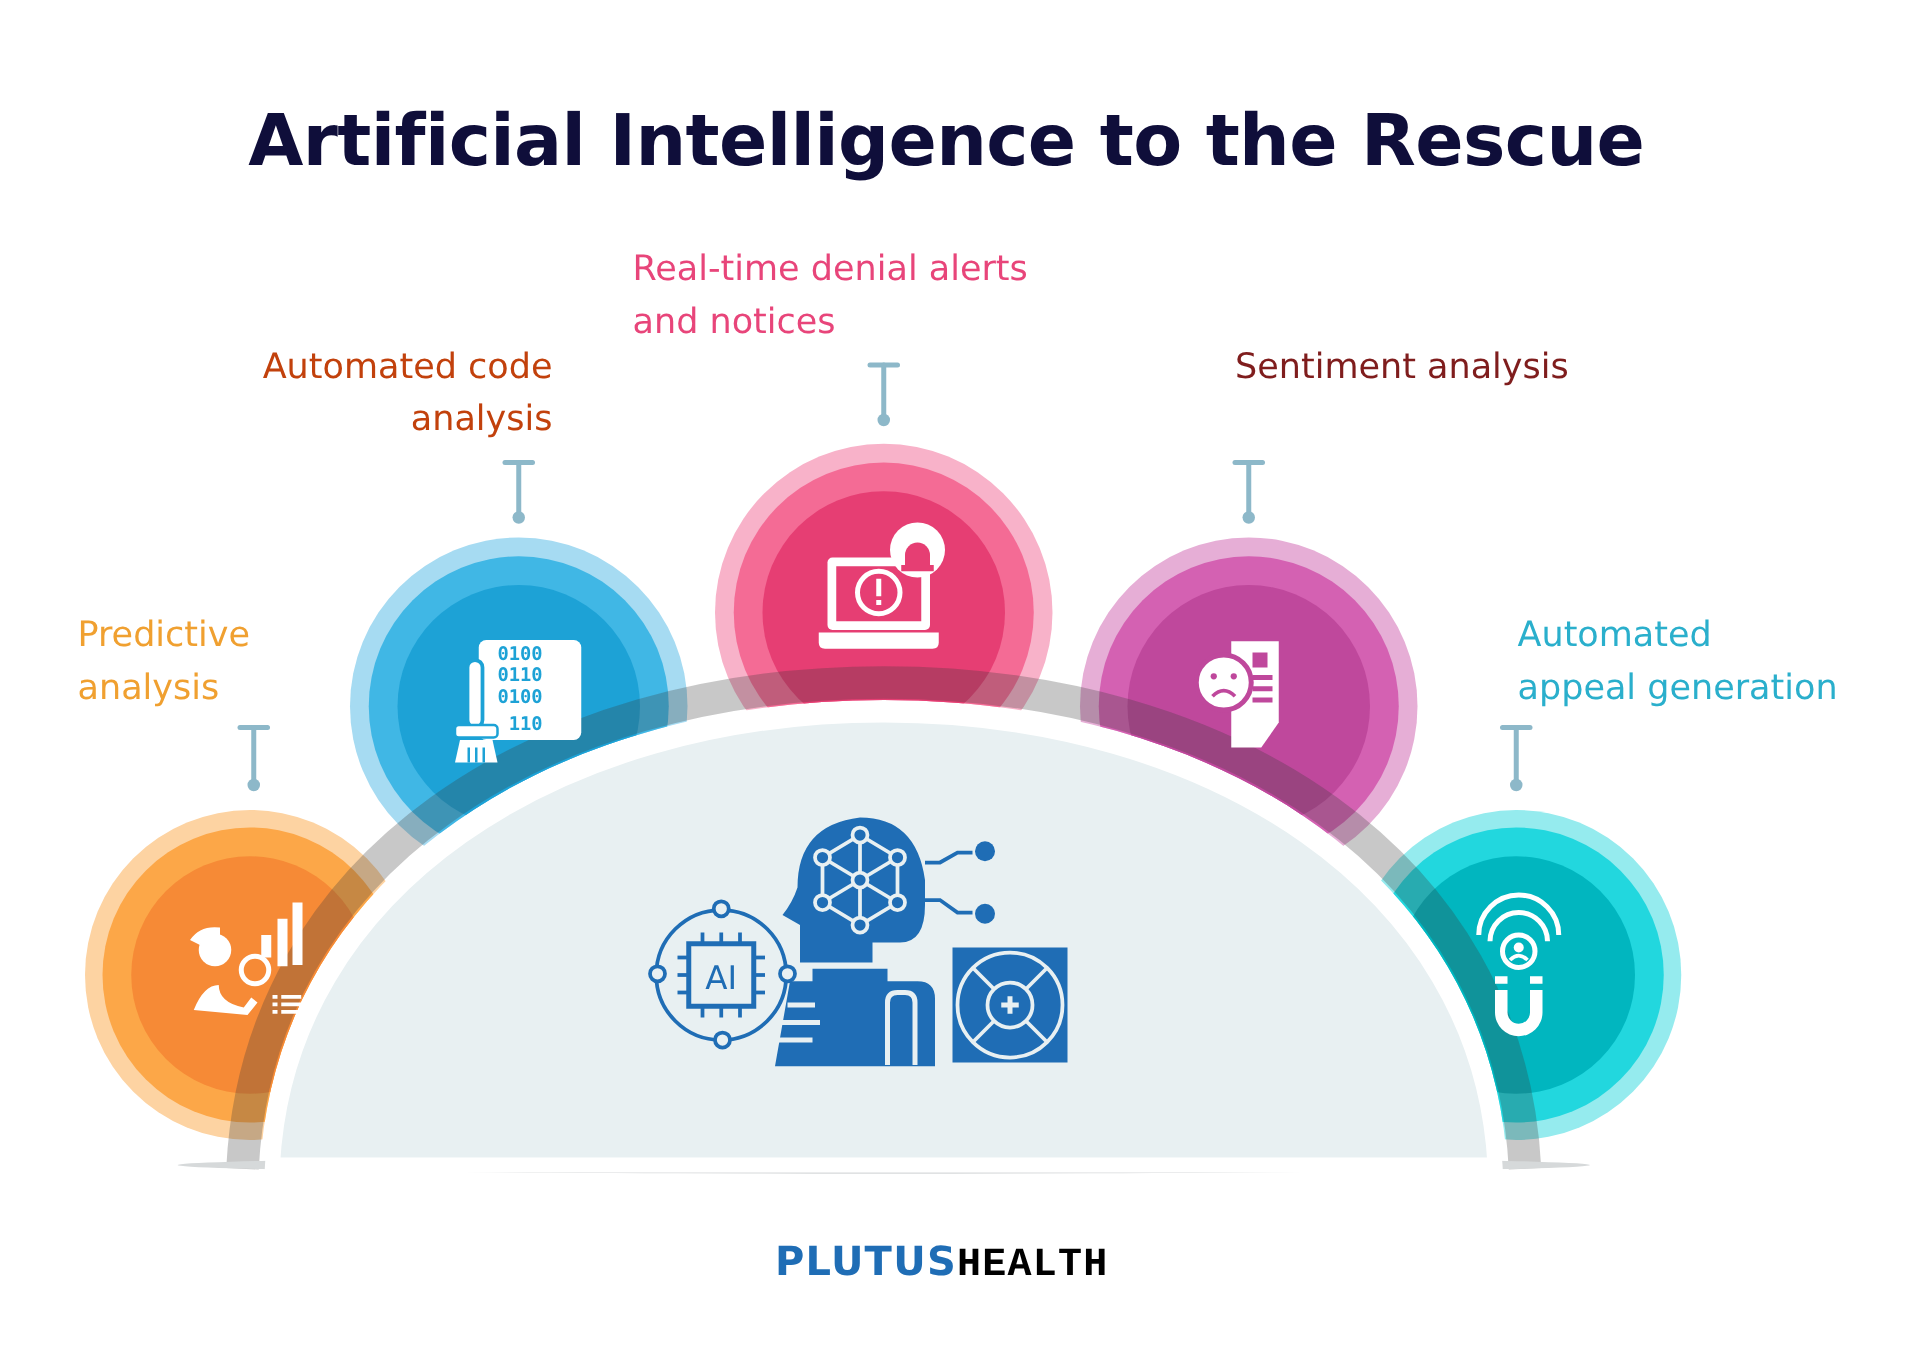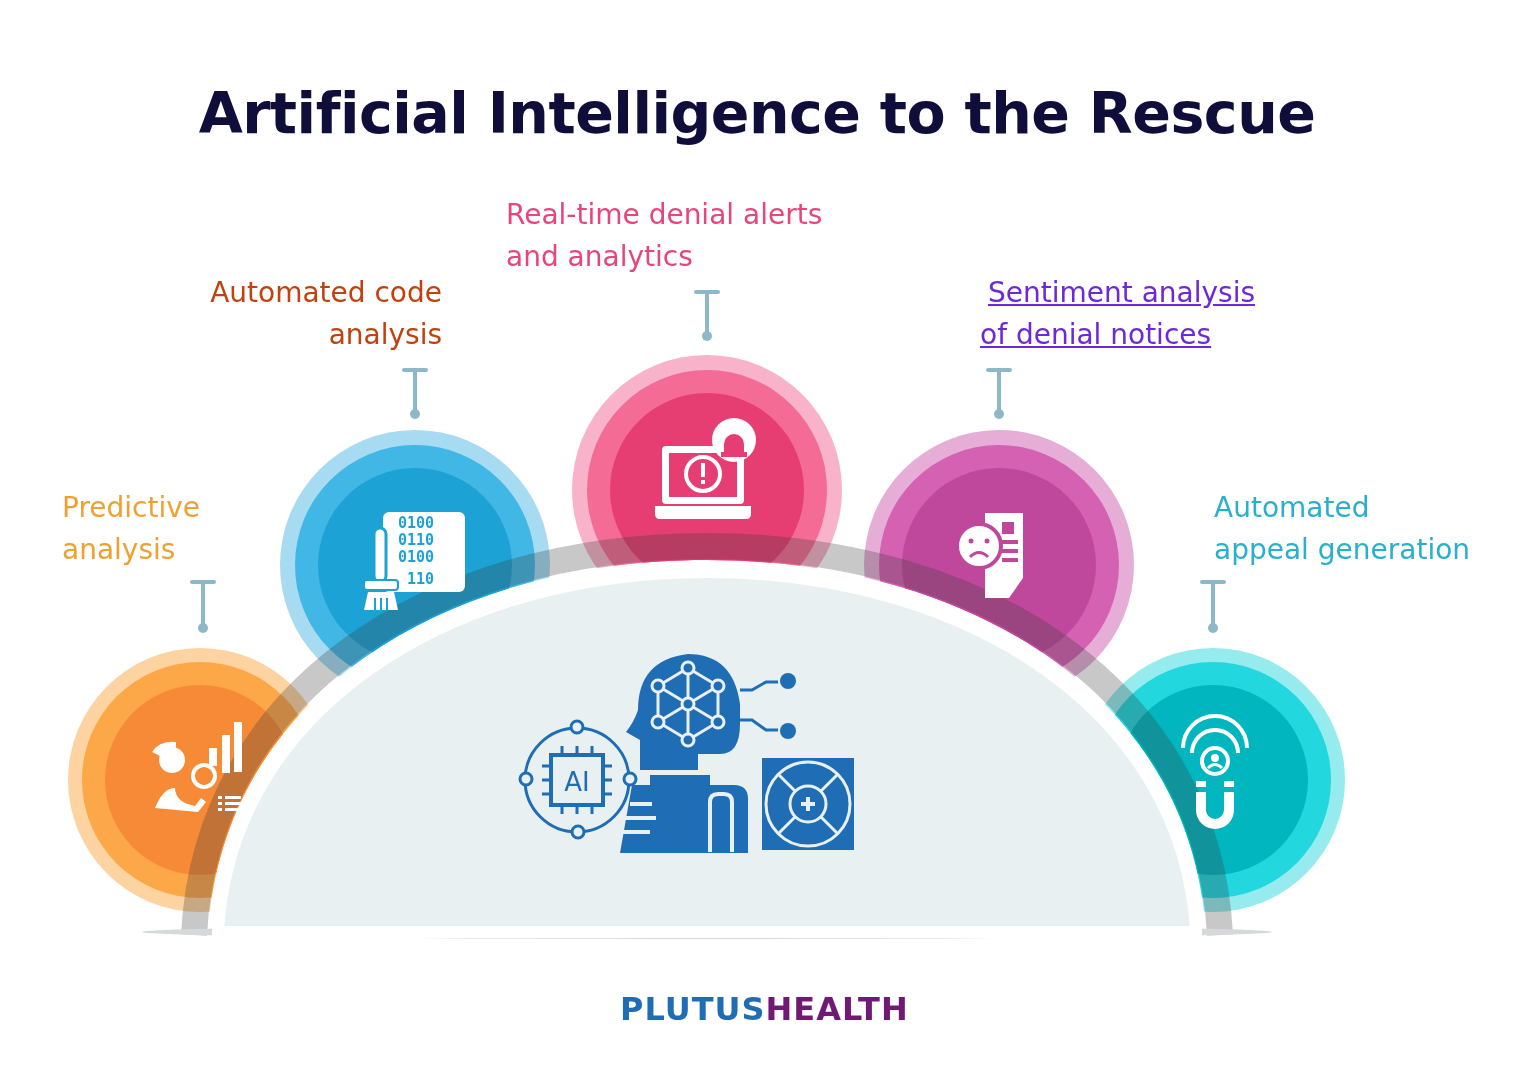--- a/index.html
+++ b/index.html
@@ -13,21 +13,21 @@
   }
   .label {
     position: absolute; font-size: 28px; line-height: 42px; font-weight: normal;
   }
   svg.stage { position: absolute; left: 0; top: 0; }
   .logo {
     position: absolute; left: 620px; top: 990px; font-size: 32px; font-weight: bold;
     letter-spacing: 1px; font-family: "DejaVu Sans", sans-serif;
   }
   .logo .p1 { color: #1f6db5; }
-  .logo .p2 { color: #701a75; }
+  .logo .p2 { color: #000000; font-family: Liberation Mono, monospace; }
 </style>
 </head>
 <body>
 
 <div class="title">Artificial Intelligence to the Rescue</div>
 
 <svg class="stage" width="1524" height="1080" viewBox="0 0 1524 1080">
   <defs>
     <clipPath id="outsideDome">
       <path d="M0,0 H1524 V1080 H0 Z M208,935 C220,700 440,560 707,560 C974,560 1194,700 1206,935 Z" clip-rule="evenodd"></path>
@@ -225,25 +225,24 @@
 <div class="label" style="left:62px; top:487px; width:153px; color:#f0a030;">
   <div>Predictive</div>
   <div>analysis</div>
 </div>
 <div class="label" style="left:170px; top:272px; text-align:right; width:272px; color:#c2410c;">
   <div>Automated code</div>
   <div>analysis</div>
 </div>
 <div class="label" style="left:506px; top:194px; text-align:left; width:400px; color:#e8457a;">
   <div>Real-time denial alerts</div>
-  <div>and analytics</div>
-</div>
-<div class="label" style="left:980px; top:272px; width:320px; color:#6d28d9;text-decoration:underline;">
+  <div>and notices</div>
+</div>
+<div class="label" style="left:980px; top:272px; width:320px; color:#7f1d1d;">
   <div style="padding-left:8px;">Sentiment analysis</div>
-  <div>of denial notices</div>
 </div>
 <div class="label" style="left:1198px; top:487px; width:320px; color:#2aafcc;margin-left:16px;">
   <div>Automated</div>
   <div>appeal generation</div>
 </div>
 
 <div class="logo">
   <span class="p1">PLUTUS</span><span class="p2">HEALTH</span>
 </div>
 

